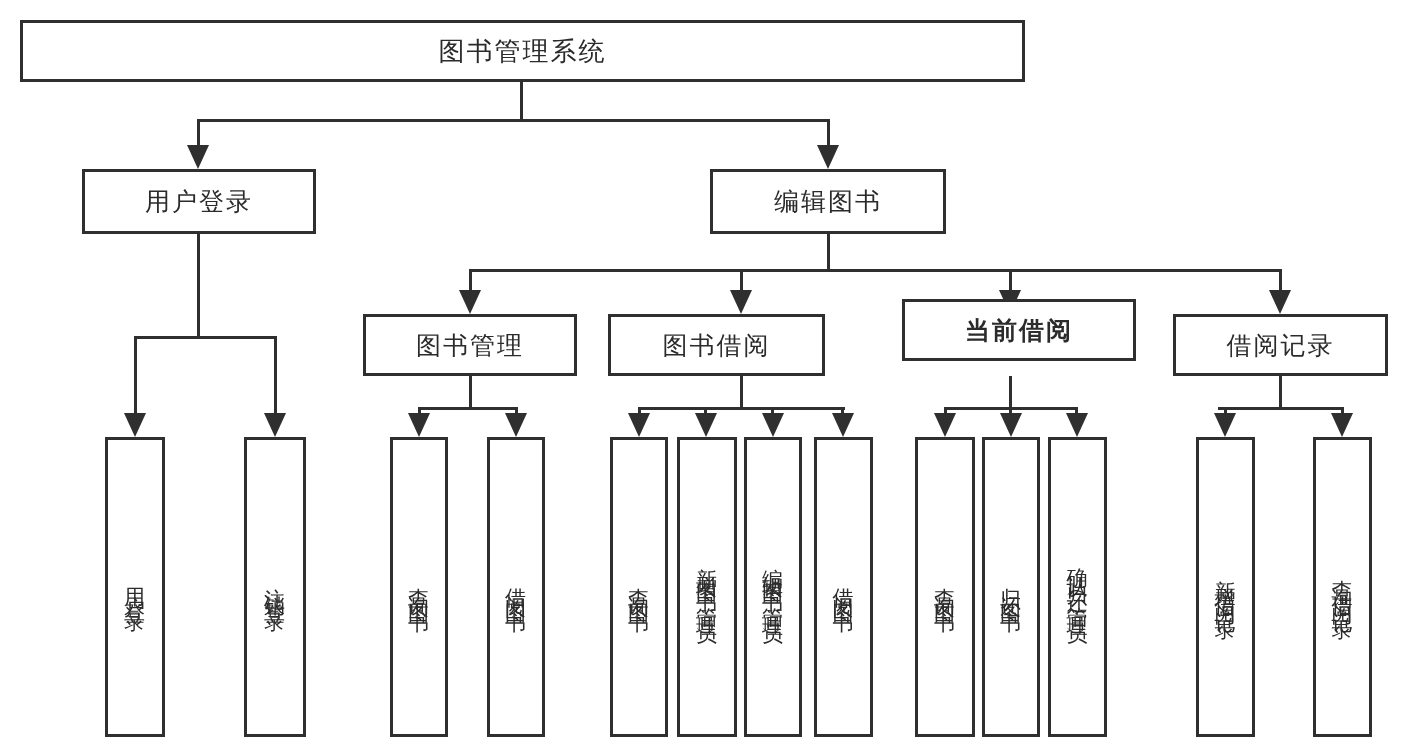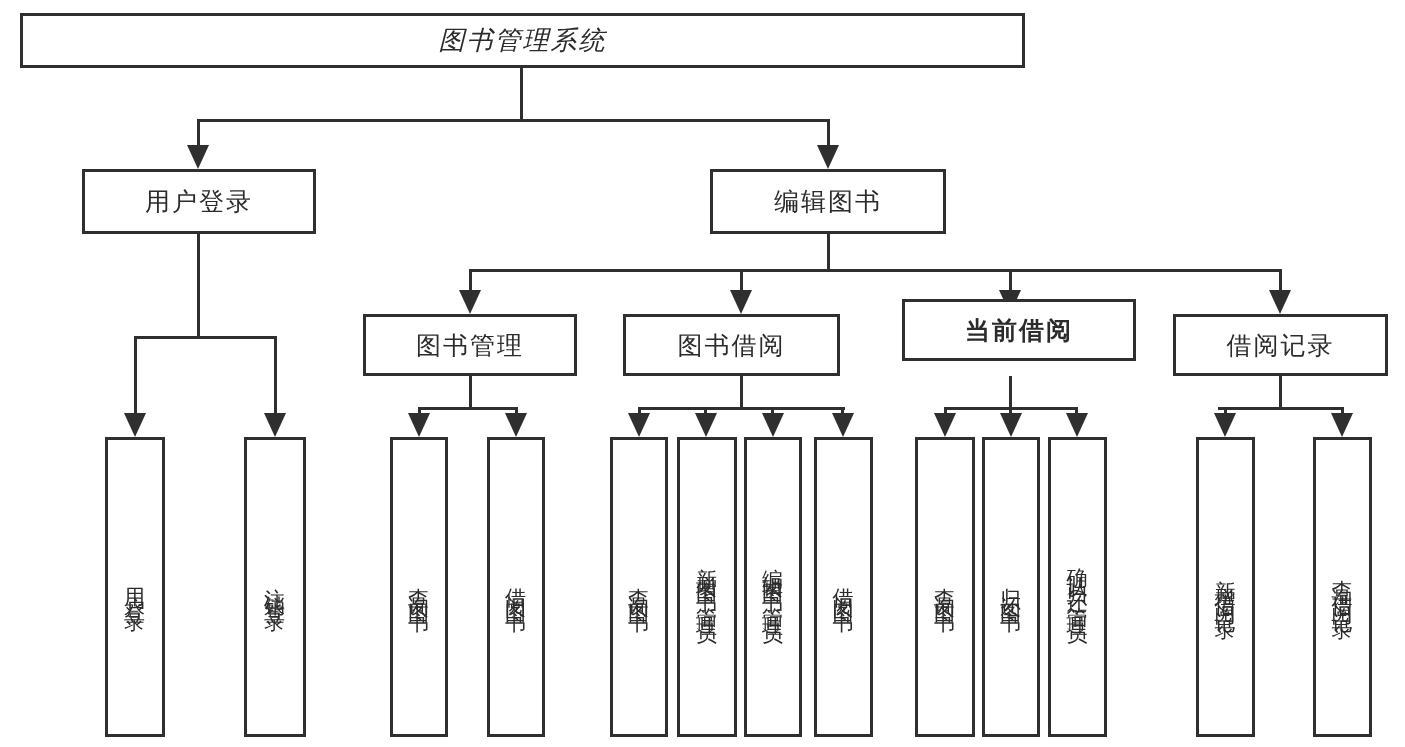--- a/index.html
+++ b/index.html
@@ -20,25 +20,25 @@
        display:flex;align-items:center;justify-content:center;
        font-size:25px;letter-spacing:2px;color:#2b2b2b;}
   .root{font-size:26px;}
   
   .leaf{top:437px;height:300px;}
   .vt{writing-mode:vertical-rl;text-orientation:mixed;line-height:1;
       font-size:21px;letter-spacing:8px;}
   .watermark{position:absolute;top:712px;right:15px;z-index:10;
       font-size:21px;letter-spacing:1px;color:#b4b9bd;}
   
-  #b-root   {left:20px;  top:13px;  width:1005px;height:55px;font-style:italic;}
+  #b-root   {left:20px;  top:20px;  width:1005px;height:62px;}
   #b-login  {left:82px;  top:169px; width:234px; height:65px;}
   #b-mgmt   {left:710px; top:169px; width:236px; height:65px;}
   #b-rec    {left:363px; top:314px; width:214px; height:62px;}
-  #b-borrow {left:623px; top:314px; width:217px; height:62px;}
+  #b-borrow {left:608px; top:314px; width:217px; height:62px;}
   #b-current{left:902px; top:299px; width:234px; height:62px;font-weight:bold;}
   #b-record {left:1173px;top:314px; width:215px; height:62px;}
   #l-login      {left:105px; width:60px;}
   #l-logout     {left:244px; width:62px;}
   #l-rec-query  {left:390px; width:58px;}
   #l-rec-borrow {left:487px; width:58px;}
   #l-bor-query  {left:610px; width:58px;}
   #l-bor-add    {left:677px; width:60px;}
   #l-bor-edit   {left:744px; width:58px;}
   #l-bor-borrow {left:814px; width:59px;}

